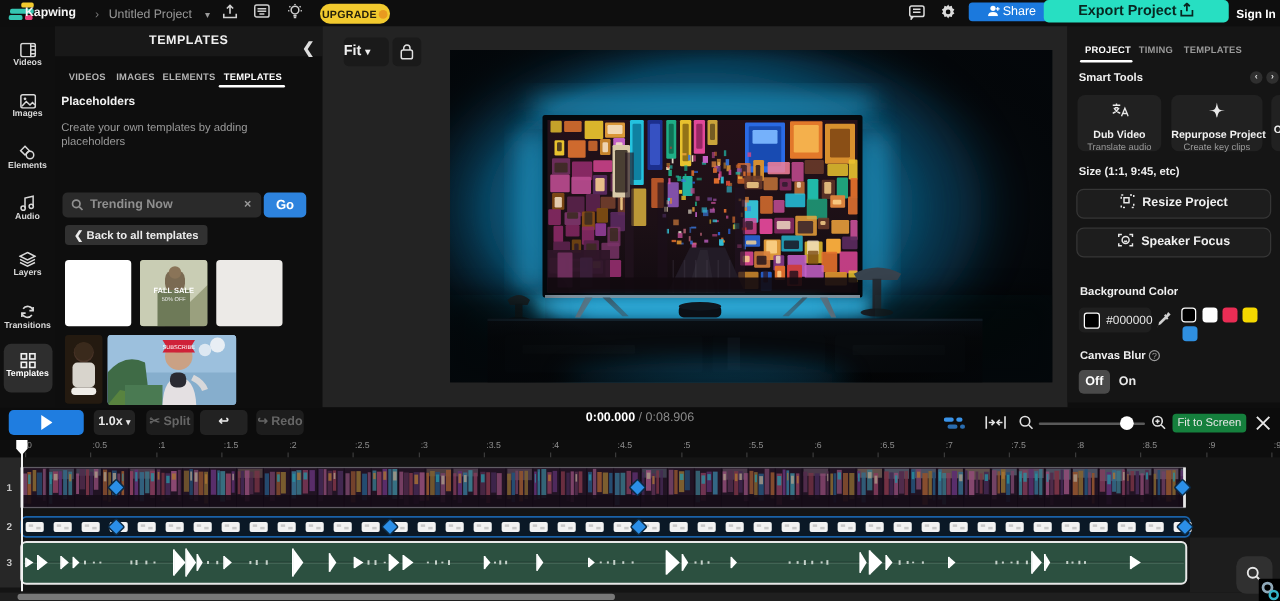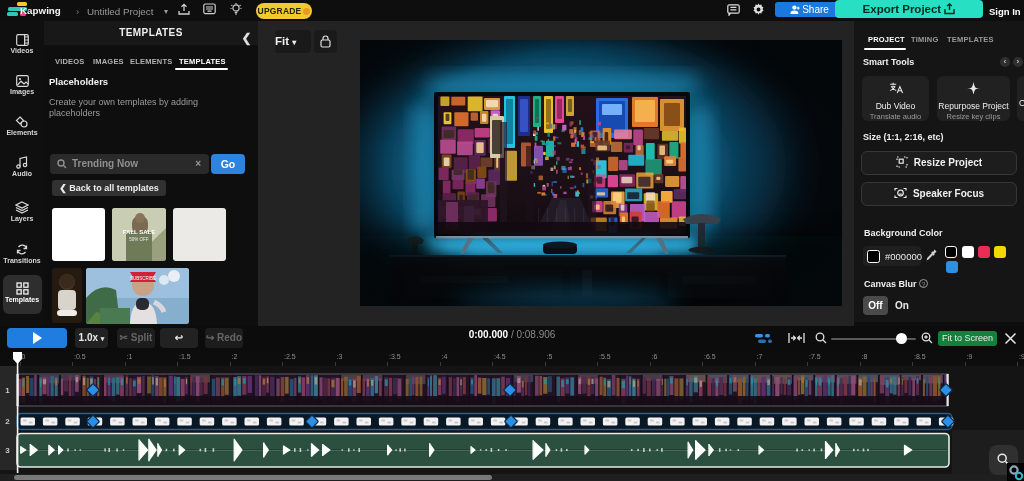--- a/index.html
+++ b/index.html
@@ -36,21 +36,21 @@
 #canvas{position:absolute;left:258px;top:21px;width:596px;height:305px;background:#232323}
 #fitbtn{position:absolute;left:17px;top:9px;width:36px;height:23px;background:#1a1a1a;border-radius:4px;color:#f0f0f0;font-size:11.5px;font-weight:bold;text-align:left;line-height:23px}
 #lockbtn{position:absolute;left:56px;top:9px;width:23px;height:23px;background:#1a1a1a;border-radius:4px;text-align:center}
 #dots{position:absolute;left:251px;top:303px;color:#8a8a8a;font-size:9px;letter-spacing:1px}
 
 #rpanel{position:absolute;left:854px;top:21px;width:170px;height:301px;background:#151515;overflow:hidden}
 .rtab{position:absolute;top:14px;font-size:7.5px;font-weight:bold;color:#9a9a9a;letter-spacing:.2px}
 #runder{position:absolute;left:10px;top:27px;width:42px;height:2px;background:#fff;border-radius:1px}
 .rlabel{position:absolute;color:#f0f0f0;font-size:9px;font-weight:bold}
 .rcard{position:absolute;top:55px;height:45px;background:#212121;border-radius:6px;text-align:center;color:#f0f0f0}
-.rcard .t{font-size:8.5px;font-weight:normal;margin-top:3px;white-space:nowrap}
+.rcard .t{font-size:8.5px;font-weight:bold;margin-top:3px;white-space:nowrap}
 .rcard .s{font-size:7.5px;color:#9a9a9a;margin-top:1px;white-space:nowrap}
 .rbtn{position:absolute;left:7px;width:156px;height:24px;background:#1d1d1d;border:1px solid #363636;border-radius:6px;color:#f0f0f0;font-size:10px;font-weight:bold;text-align:center;line-height:22px}
 .circ{position:absolute;width:10px;height:10px;border-radius:50%;background:#2f2f2f;color:#ddd;font-size:7px;text-align:center;line-height:10px;font-weight:bold}
 #colorinput{position:absolute;left:9px;top:225px;width:58px;height:20px;background:#1f1f1f;border-radius:4px}
 .swatch{position:absolute;width:12px;height:12px;border-radius:3px}
 #offpill{position:absolute;left:9px;top:275px;width:25px;height:19px;background:#4a4a4a;border-radius:4px;color:#fff;font-size:10px;font-weight:bold;text-align:center;line-height:19px}
 #onlab{position:absolute;left:41px;top:279px;color:#e8e8e8;font-size:10px;font-weight:bold}
 
 #timeline{position:absolute;left:0;top:326px;width:1024px;height:155px;background:#121212}
 #tctrl{position:absolute;left:0;top:0;width:1024px;height:26px;background:#0c0c0c}
@@ -591,26 +591,26 @@
     <svg width="14" height="12" viewBox="0 0 14 12" fill="none" stroke="#e8e8e8" stroke-width="1.1" style="margin-top:6px">
         <path d="M1.2 2.2 h6 M4.2 0.8 v1.4 M6.2 4.2 q-1.6 3.2-5 4.4 M2.2 4.2 q1.6 3.2 5 4.4 M3 4.2 h2.4"></path>
         <path d="M8.2 11 L10.9 4.6 L13.6 11 M9.2 8.8 h3.4"></path>
       </svg>
     <div class="t">Dub Video</div><div class="s">Translate audio</div>
   </div>
   <div class="rcard" style="left:83px;width:73px">
     <svg width="13" height="12" viewBox="0 0 13 12" fill="#e8e8e8" style="margin-top:6px">
         <path d="M6.5 0 q.7 4.3 1.8 5.4 q1.1 1.1 4.7 1.1 q-3.6 0-4.7 1.1 Q7.2 8.7 6.5 13 q-.7-4.3-1.8-5.4 Q3.6 6.5 0 6.5 q3.6 0 4.7-1.1 Q5.8 4.3 6.5 0Z"></path>
       </svg>
-    <div class="t">Repurpose Project</div><div class="s">Resize key clips</div>
+    <div class="t">Repurpose Project</div><div class="s">Create key clips</div>
   </div>
   <div class="rcard" style="left:163px;width:24px">
       <div class="t" style="margin-top:22px;margin-left:2px;text-align:left">O</div>
     </div>
-  <div class="rlabel" style="left:9px;top:111px">Size (1:1, 2:16, etc)</div>
+  <div class="rlabel" style="left:9px;top:111px">Size (1:1, 9:45, etc)</div>
   <div class="rbtn" style="top:130px"><svg width="12" height="12" viewBox="0 0 12 12" fill="none" stroke="#e8e8e8" stroke-width="1.2" style="vertical-align:-2px;margin-right:6px">
         <path d="M1 4 V1 h3 M8 1 h3 v3 M11 8 v3 h-3 M4 11 H1 V8" stroke-dasharray="1.6 1.4"></path>
         <rect x="3.2" y="3.2" width="4" height="4"></rect>
       </svg>Resize Project</div>
   <div class="rbtn" style="top:161px"><svg width="13" height="12" viewBox="0 0 13 12" fill="none" stroke="#e8e8e8" stroke-width="1.2" style="vertical-align:-2px;margin-right:6px">
         <path d="M1 3.5 V1.5 h2.5 M9.5 1.5 H12 v2 M12 8.5 v2 H9.5 M3.5 10.5 H1 v-2"></path>
         <circle cx="6.5" cy="6" r="2.8"></circle>
         <path d="M5.3 6.7 q1.2 1 2.4 0"></path>
       </svg>Speaker Focus</div>
   <div class="rlabel" style="left:10px;top:207px">Background Color</div>

